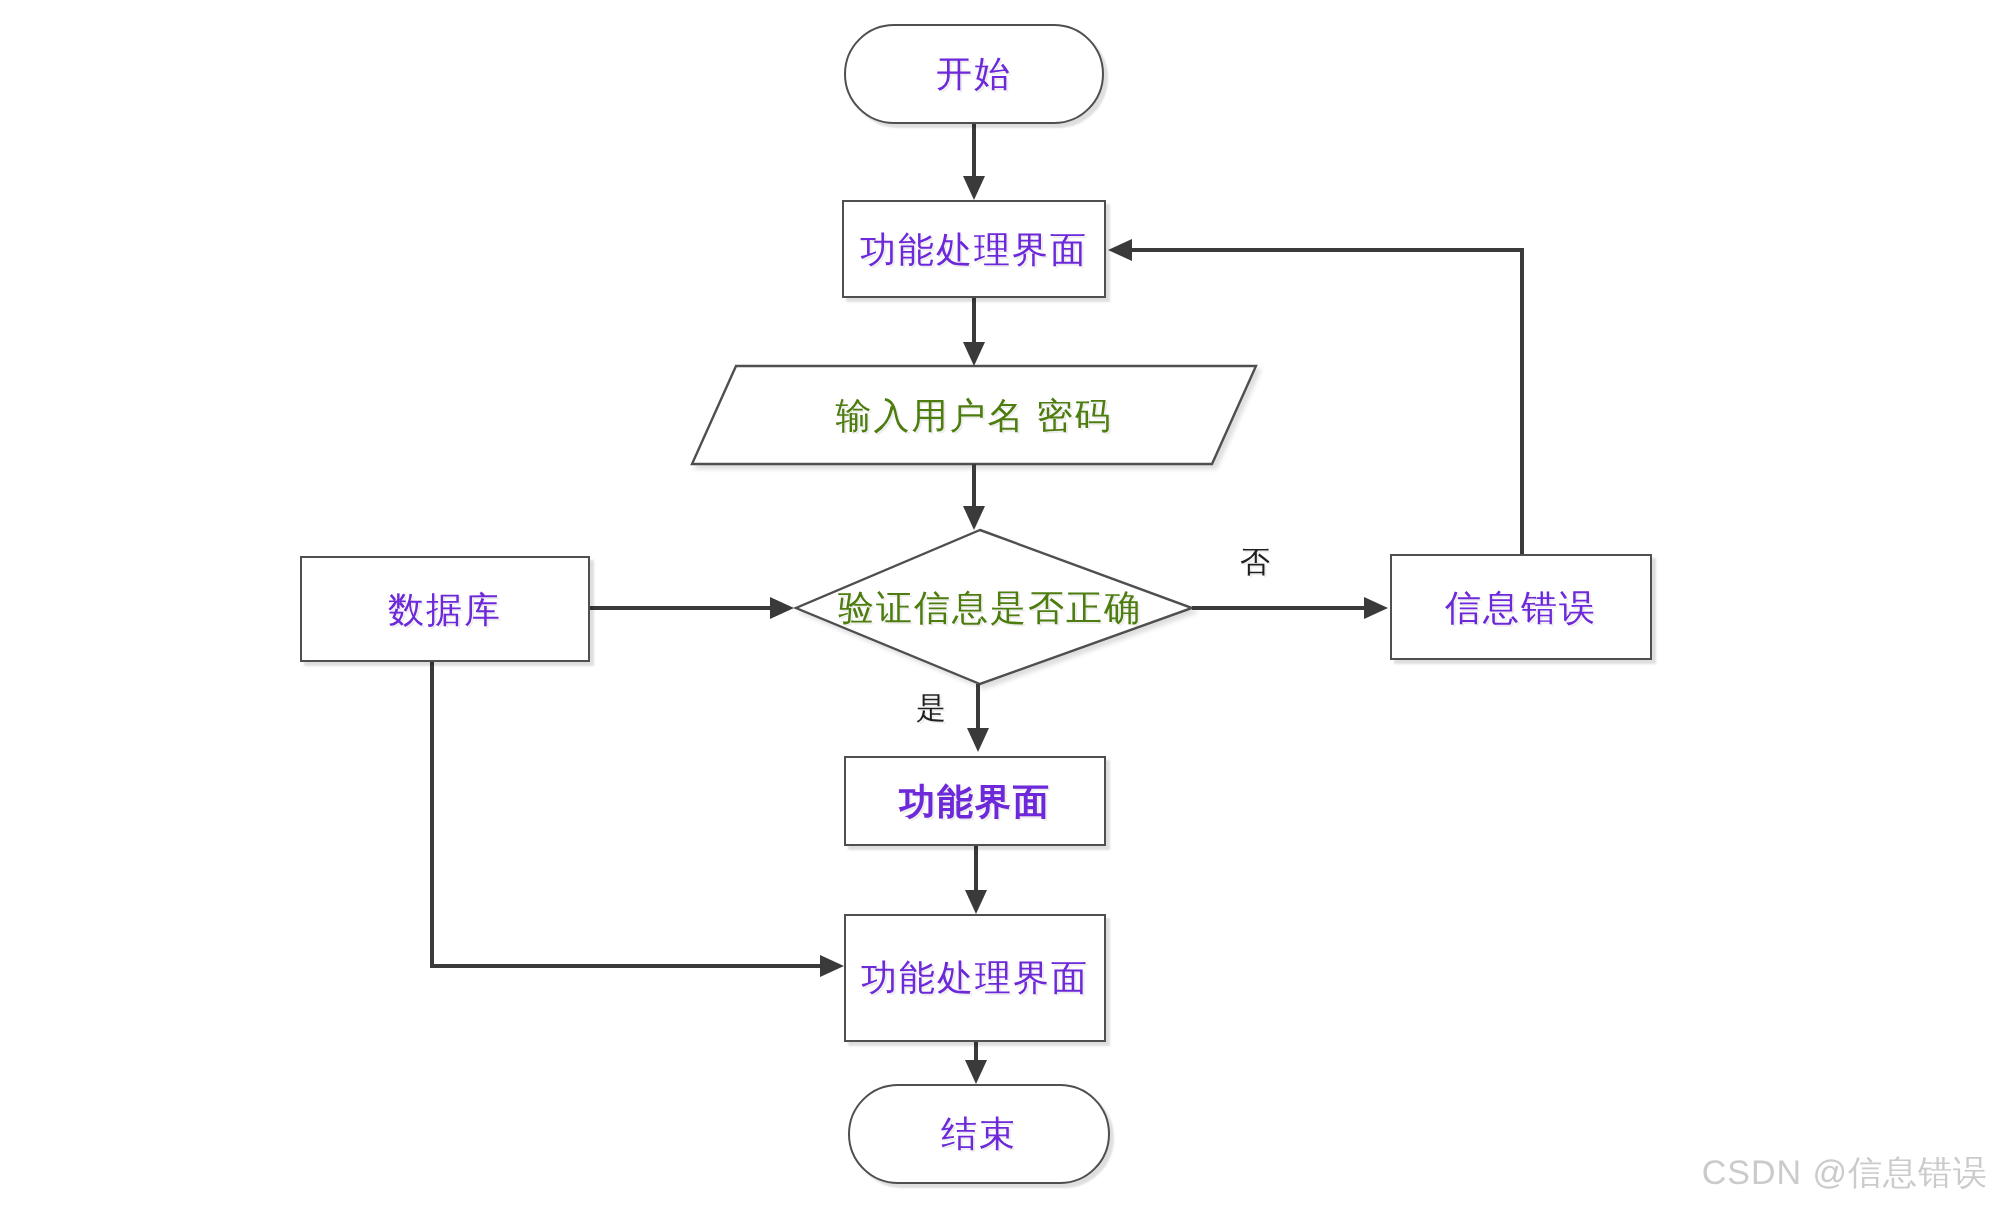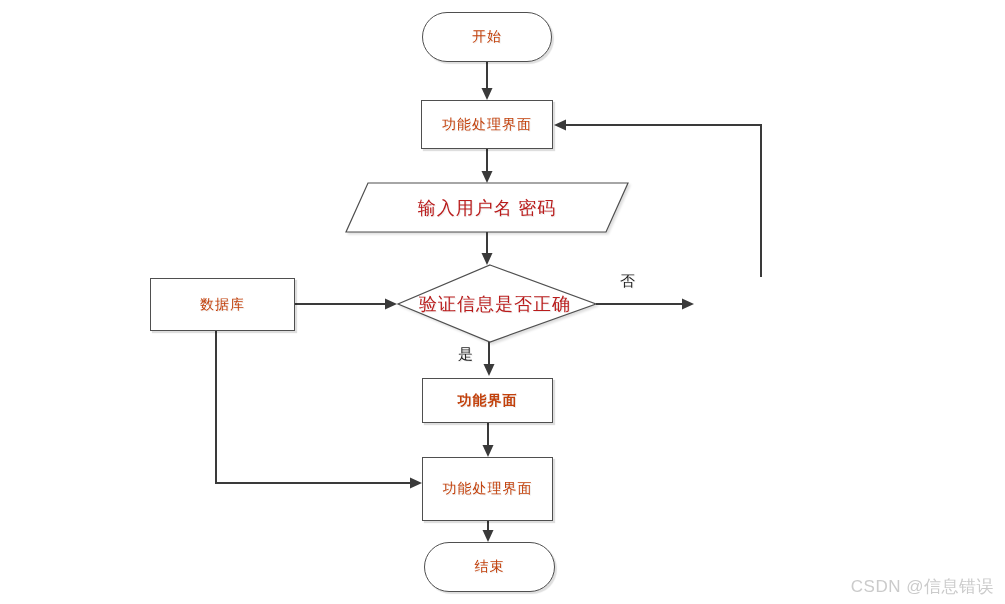--- a/index.html
+++ b/index.html
@@ -22,34 +22,34 @@
   .head { fill: #3a3a3a; stroke: none; }
   .node {
     position: absolute;
     display: flex;
     align-items: center;
     justify-content: center;
     background: #ffffff;
     border: 1px solid #4f4f4f;
     box-shadow: 2px 2px 1px rgba(0,0,0,0.13);
     box-sizing: border-box;
-    font-size: 14px;
-    color: #c2410c;
+    font-size: 18px;
+    color: #6d28d9;
     letter-spacing: 1px;
     text-shadow: 1px 1px 0 rgba(0,0,0,0.07);
     white-space: nowrap;
   }
   .stadium { border-radius: 26px; }
   .float-label {
     position: absolute;
     display: flex;
     align-items: center;
     justify-content: center;
     font-size: 18px;
-    color: #b91c1c;
+    color: #4d7c0f;
     letter-spacing: 1px;
     text-shadow: 1px 1px 0 rgba(0,0,0,0.07);
     white-space: nowrap;
     background: transparent;
   }
   .edge-label {
     position: absolute;
     font-size: 15px;
     color: #1f1f1f;
     text-shadow: 1px 1px 0 rgba(0,0,0,0.07);
@@ -118,20 +118,23 @@
   </div>
 
   <div class="float-label" style="left:396px; top:265px; width:198px; height:77px;">
     <span>验证信息是否正确</span>
   </div>
 
   <div class="node" style="left:150px; top:278px; width:145px; height:53px;font-family:Liberation Serif, serif;">
     <span>数据库</span>
   </div>
 
+  <div class="node" style="left:695px; top:277px; width:131px; height:53px;">
+    <span>信息错误</span>
+  </div>
 
   <div class="node" style="left:422px; top:378px; width:131px; height:45px;font-weight:bold;">
     <span>功能界面</span>
   </div>
 
   <div class="node" style="left:422px; top:457px; width:131px; height:64px;">
     <span>功能处理界面</span>
   </div>
 
   <div class="node stadium" style="left:424px; top:542px; width:131px; height:50px;">

